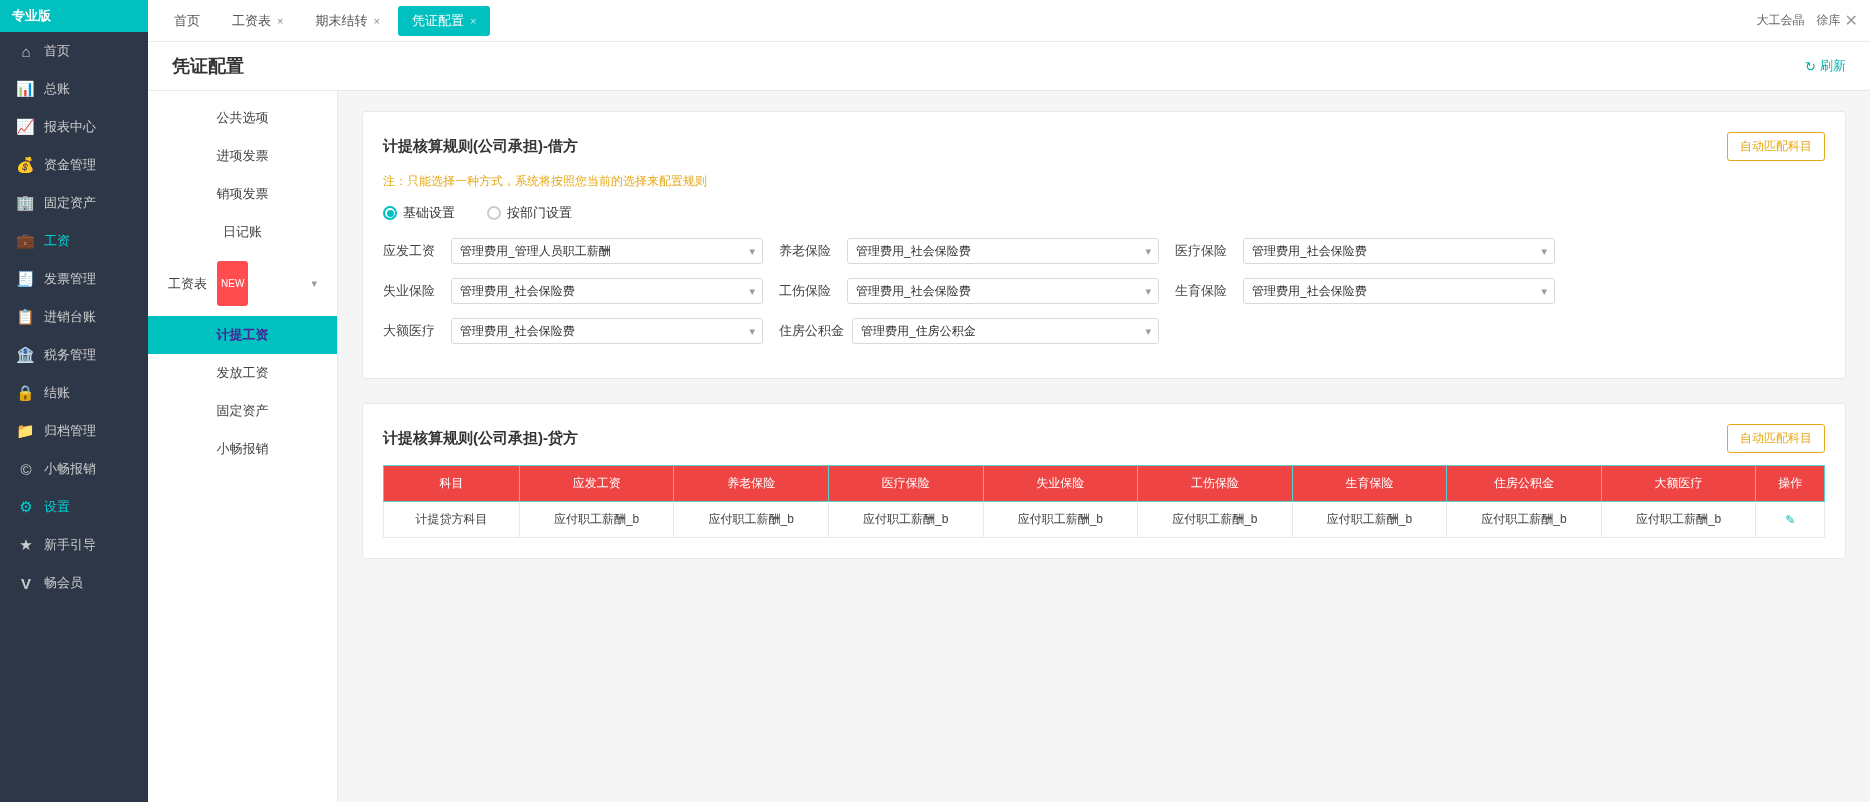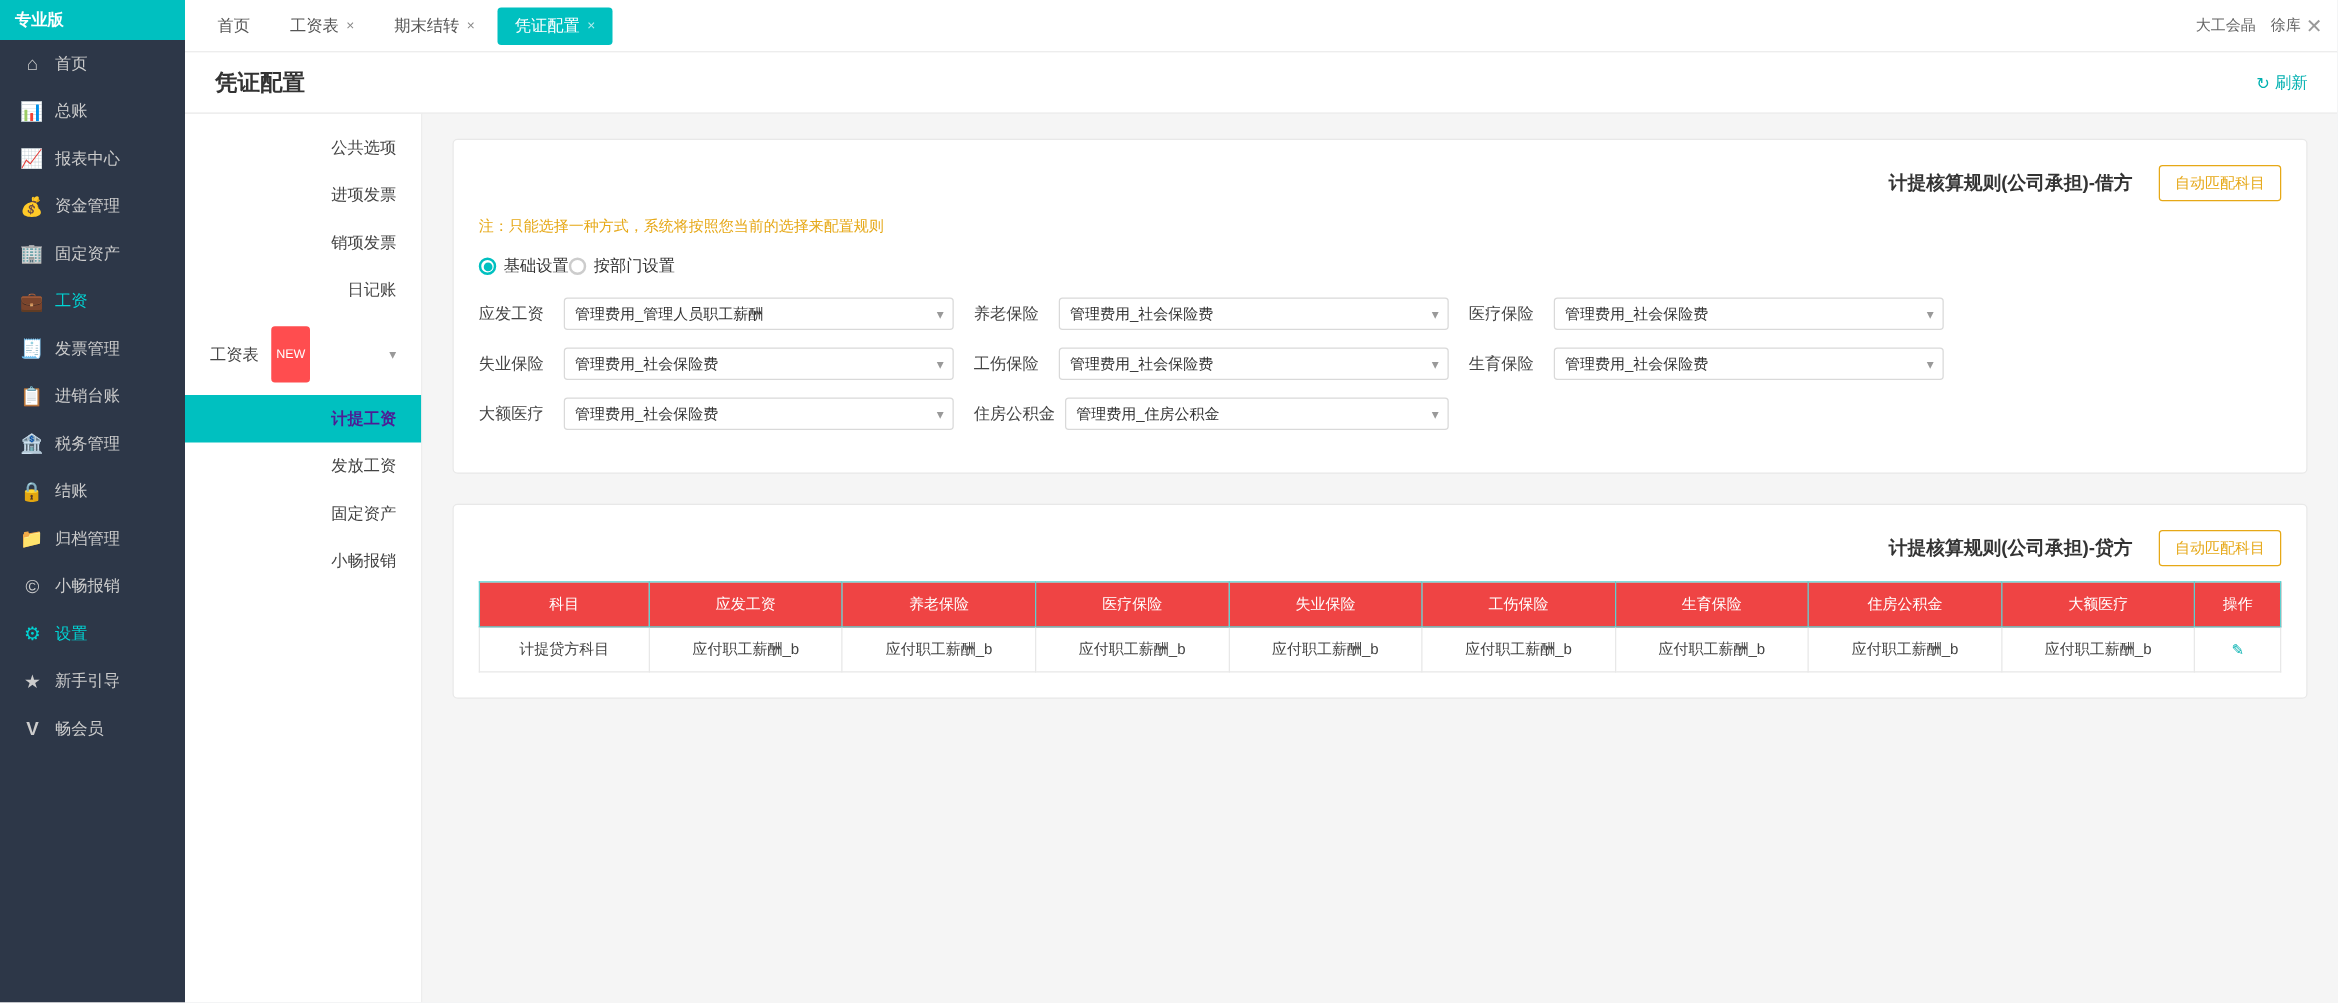--- a/index.html
+++ b/index.html
@@ -127,21 +127,21 @@
       flex-shrink: 0;
       overflow-y: auto;
     }
     .left-nav-item {
       padding: 10px 20px;
       cursor: pointer;
       color: #444;
       font-size: 13px;
       display: flex;
       align-items: center;
-      justify-content: flex-end;
+      justify-content: center;
     }
     .left-nav-item.active {
       background: #00c0c0;
       color: #4c1d95;
       font-weight: bold;
     }
     .nav-badge {
       background: #ff4d4f;
       color: white;
       font-size: 10px;
@@ -162,24 +162,23 @@
     
     .section {
       background: white;
       border: 1px solid #e8e8e8;
       border-radius: 4px;
       margin-bottom: 24px;
       padding: 20px;
     }
     .section-header {
       display: flex;
-      justify-content: flex-end;
+      justify-content: space-between;
       align-items: center;
       margin-bottom: 12px;
-      gap: 21px;
     }
     .section-title {
       font-size: 15px;
       font-weight: bold;
       color: #333;
     }
     .auto-match-btn {
       border: 1px solid #e6a817;
       color: #e6a817;
       background: white;
@@ -190,20 +189,21 @@
     }
     .note-text {
       color: #e6a817;
       font-size: 12px;
       margin-bottom: 14px;
     }
 
     
     .radio-group {
       display: flex;
+      gap: 32px;
       margin-bottom: 16px;
       align-items: center;
     }
     .radio-label {
       display: flex;
       align-items: center;
       gap: 6px;
       cursor: pointer;
       font-size: 13px;
       color: #333;

